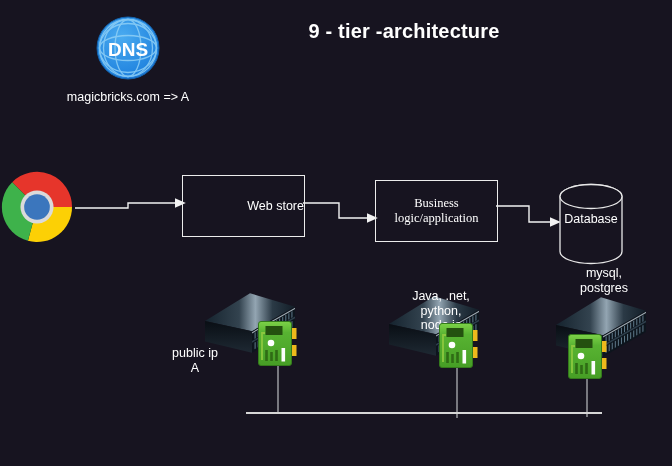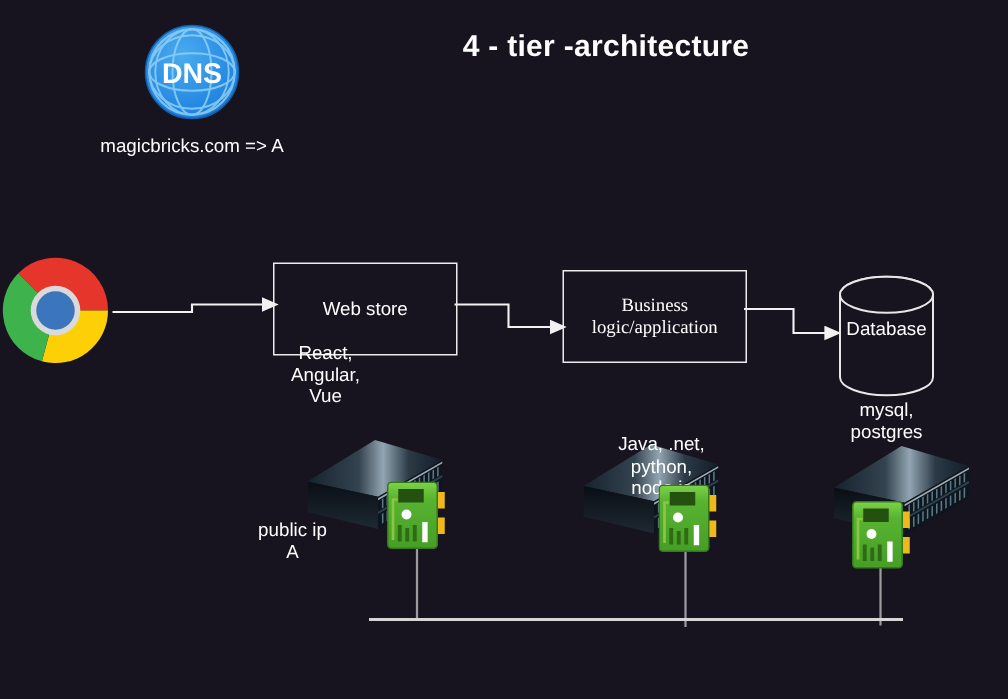--- a/index.html
+++ b/index.html
@@ -16,28 +16,28 @@
   .small-label{
     font-size:12.5px;line-height:14.5px;text-align:center;
     white-space:pre-line;z-index:3;
   }
   .dns-wrap{left:96px;top:16px;width:64px;height:64px;z-index:2;}
   .dns-mapping{left:58px;top:90px;width:140px;}
   .chrome-wrap{left:1px;top:171px;width:72px;height:72px;z-index:2;}
   
   .tier-box{
     border:1px solid #ececec;background:transparent;z-index:2;
-    display:flex;align-items:center;justify-content:center;
+    display:flex;align-items:center;justify-content:flex-end;
     font-size:12.5px;line-height:15px;text-align:center;
   }
   .box-web{left:182px;top:175px;width:121px;height:60px;}
   .box-business{left:375px;top:180px;width:121px;height:60px;font-family:Liberation Serif, serif;}
   .tech-web{left:167px;top:228px;width:100px;}
   .tech-business{left:391px;top:241px;width:100px;margin-top:48px;}
-  .tech-db{left:541px;top:266px;width:100px;text-align:center;}
+  .tech-db{left:554px;top:266px;width:100px;text-align:center;}
   .public-ip{left:155px;top:346px;width:80px;}
   
   .db-wrap{left:557px;top:182px;width:68px;height:84px;z-index:2;}
   .db-label{left:557px;top:212px;width:68px;}
   
   .server{width:90px;height:60px;z-index:2;}
   .srv-1{left:205px;top:293px;}
   .srv-2{left:389px;top:296px;}
   .srv-3{left:556px;top:297px;}
   .nic{width:39px;height:46px;z-index:3;}
@@ -133,21 +133,21 @@
   <svg id="connector-layer" class="abs">
     <path d="M75,208 H128 V203 H176" fill="none" stroke="#f2f2f2" stroke-width="1.4" marker-end="url(#arrowhead)"></path>
     <path d="M303,203 H339 V218 H368" fill="none" stroke="#f2f2f2" stroke-width="1.4" marker-end="url(#arrowhead)"></path>
     <path d="M496,206 H529 V222 H551" fill="none" stroke="#f2f2f2" stroke-width="1.4" marker-end="url(#arrowhead)"></path>
     <line x1="278" y1="364" x2="278" y2="413" stroke="#9b9ba0" stroke-width="1.5"></line>
     <line x1="457" y1="366" x2="457" y2="418" stroke="#9b9ba0" stroke-width="1.5"></line>
     <line x1="587" y1="377" x2="587" y2="417" stroke="#9b9ba0" stroke-width="1.5"></line>
     <line x1="246" y1="413" x2="602" y2="413" stroke="#d6d6d6" stroke-width="2"></line>
   </svg>
 
-  <div class="abs title">4 - tier -architecture</div>
+  <div class="abs title">9 - tier -architecture</div>
 
   <div class="abs dns-wrap">
     <svg width="64" height="64" viewBox="0 0 64 64">
       <circle cx="32" cy="32" r="31" fill="url(#dnsGrad)" stroke="#1260ab" stroke-width="1"></circle>
       <g fill="none" stroke="#8fd0f6" stroke-width="1.3" opacity="0.85">
         <circle cx="32" cy="32" r="28.5"></circle>
         <ellipse cx="32" cy="32" rx="13" ry="28.5"></ellipse>
         <ellipse cx="32" cy="32" rx="24.5" ry="28.5"></ellipse>
         <ellipse cx="32" cy="32" rx="28.5" ry="12.5"></ellipse>
         <ellipse cx="32" cy="32" rx="28.5" ry="24.5"></ellipse>
@@ -163,23 +163,20 @@
       <path d="M37,37 L73,37 A36,36 0 0 1 27.7,71.8 Z" fill="#fcd005"></path>
       <path d="M37,37 L27.7,71.8 A36,36 0 0 1 11.5,11.5 Z" fill="#3eb24b"></path>
       <circle cx="37" cy="37" r="17" fill="#dadada"></circle>
       <circle cx="37" cy="37" r="13.2" fill="#3b76bd"></circle>
     </svg>
   </div>
 
   <div class="abs tier-box box-web">
     <span>Web store</span>
   </div>
-  <div class="abs small-label tech-web">React,
-Angular,
-Vue</div>
 
   <div class="abs tier-box box-business">
     <span>Business logic/application</span>
   </div>
   <div class="abs small-label tech-business">Java, .net,
 python,
 node js</div>
 
   <div class="abs db-wrap">
     <svg width="68" height="84" viewBox="0 0 68 84">

